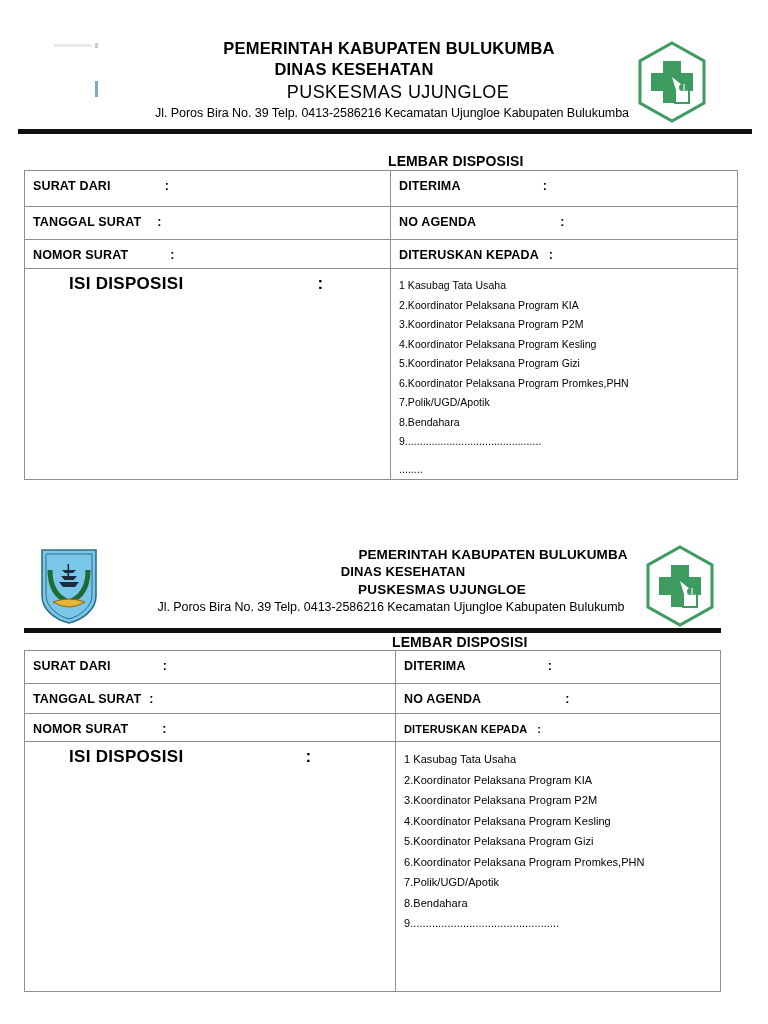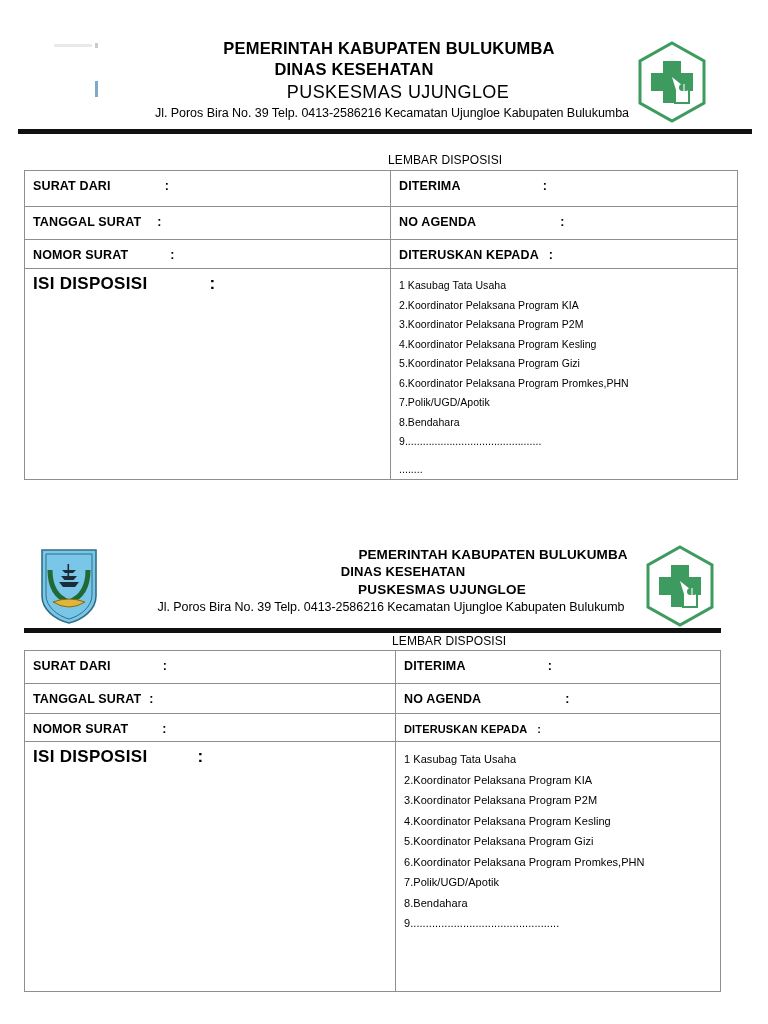--- a/index.html
+++ b/index.html
@@ -58,21 +58,21 @@
     position: absolute; left: 36px; top: 546px; width: 66px; height: 80px;
   }
 
   .rule {
     position: absolute; background: #111111;
   }
   .rule.r1 { left: 18px; top: 129px; width: 734px; height: 5px; }
   .rule.r2 { left: 24px; top: 628px; width: 697px; height: 5px; }
 
   .lembar {
-    position: absolute; font-size: 12px; font-weight: normal;
+    position: absolute; font-size: 14px; font-weight: bold;
     letter-spacing: .1px; white-space: nowrap; text-align: center;
   }
   .lembar.l1 { left: 388px; top: 153px; }
   .lembar.l2 { left: 392px; top: 634px; }
 
   
   table.disp {
     position: absolute;
     border-collapse: collapse;
     table-layout: fixed;
@@ -100,21 +100,21 @@
   .t1 .r-nomor td  { height: 29px; }
   .t1 .r-isi td    { height: 200px; }
 
   .t2 .r-surat td  { height: 33px; }
   .t2 .r-tgl td    { height: 30px; }
   .t2 .r-nomor td  { height: 28px; }
   .t2 .r-isi td    { height: 250px; }
 
   .isi-label {
     font-size: 17px; font-weight: bold; letter-spacing: .3px;
-    white-space: nowrap; padding-top: 3px;
+    white-space: nowrap; padding-top: 3px; margin-left: 36px;
   }
 
   .list { padding: 2px 0 0 0; }
   .list li {
     list-style: none;
     font-size: 10.5px;
     font-weight: normal;
     line-height: 18.5px;
     letter-spacing: .05px;
     white-space: nowrap;

